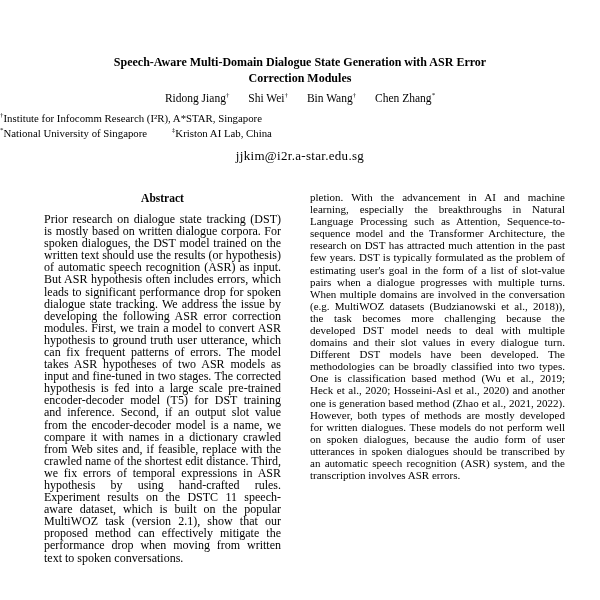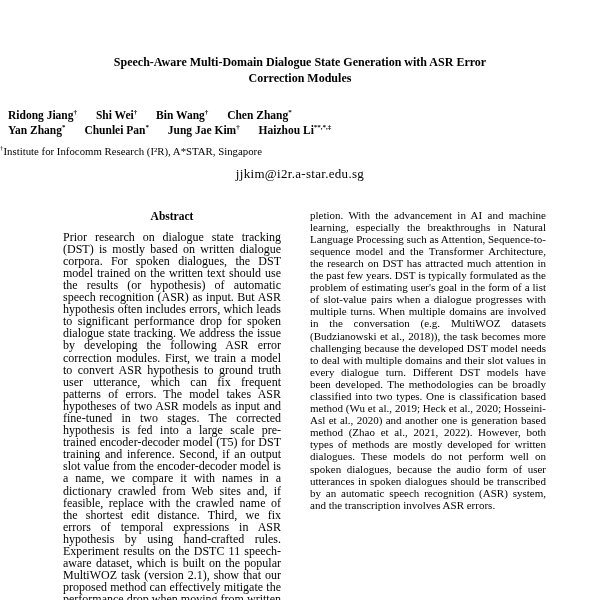--- a/index.html
+++ b/index.html
@@ -18,23 +18,24 @@
     margin: 0 auto;
   }
   .title {
     margin: 55px 88px 0 88px;
     text-align: center;
     font-size: 12px;
     font-weight: bold;
     line-height: 1.32;
   }
   .authors {
-    margin-top: 21px;
+    margin-top: 4px;
+    text-align: center;
     font-size: 11.5px;
-    font-weight: bold;
+    font-weight: normal;
     line-height: 1.35;
   }
   .author {
     display: inline-block;
     margin: 0 8px;
     white-space: nowrap;
   }
   sup {
     font-size: 7px;
     line-height: 0;
@@ -54,21 +55,21 @@
   .email {
     margin-top: 7px;
     text-align: center;
     font-family: Liberation Serif, serif;
     font-size: 13px;
     letter-spacing: 0.3px;
   }
   .columns {
     display: flex;
     gap: 20px;
-    padding: 0 54px;
+    padding: 0 35px;
     margin-top: 27px;
   }
   .col {
     flex: 1 1 0;
     min-width: 0;
   }
   .abstract-heading {
     text-align: center;
     font-weight: bold;
     font-size: 11.5px;
@@ -98,31 +99,29 @@
 
   <h1 class="title">Speech-Aware Multi-Domain Dialogue State Generation with ASR Error Correction Modules</h1>
 
   <div class="authors">
     <div>
       <span class="author"><span>Ridong Jiang</span><sup>†</sup></span>
       <span class="author"><span>Shi Wei</span><sup>†</sup></span>
       <span class="author"><span>Bin Wang</span><sup>†</sup></span>
       <span class="author"><span>Chen Zhang</span><sup>*</sup></span>
     </div>
-    <div>
-      <span class="author"><span>Yan Zhang</span><sup>*</sup></span>
-      <span class="author"><span>Chunlei Pan</span><sup>*</sup></span>
-      <span class="author"><span>Jung Jae Kim</span><sup>†</sup></span>
-      <span class="author"><span>Haizhou Li</span><sup>**,*,‡</sup></span>
-    </div>
   </div>
 
   <div class="affiliations">
     <div>
       <span class="affil-item"><sup>†</sup><span>Institute for Infocomm Research (I²R), A*STAR, Singapore</span></span>
+    </div>
+    <div>
+      <span class="affil-item"><sup>*</sup><span>National University of Singapore</span></span>
+      <span class="affil-item"><sup>‡</sup><span>Kriston AI Lab, China</span></span>
     </div>
   </div>
 
   <div class="email">jjkim@i2r.a-star.edu.sg</div>
 
   <div class="columns">
     <div class="col">
       <div class="abstract-heading">Abstract</div>
       <p class="abstract-body">Prior research on dialogue state tracking (DST) is mostly based on written dialogue corpora. For spoken dialogues, the DST model trained on the written text should use the results (or hypothesis) of automatic speech recognition (ASR) as input. But ASR hypothesis often includes errors, which leads to significant performance drop for spoken dialogue state tracking. We address the issue by developing the following ASR error correction modules. First, we train a model to convert ASR hypothesis to ground truth user utterance, which can fix frequent patterns of errors. The model takes ASR hypotheses of two ASR models as input and fine-tuned in two stages. The corrected hypothesis is fed into a large scale pre-trained encoder-decoder model (T5) for DST training and inference. Second, if an output slot value from the encoder-decoder model is a name, we compare it with names in a dictionary crawled from Web sites and, if feasible, replace with the crawled name of the shortest edit distance. Third, we fix errors of temporal expressions in ASR hypothesis by using hand-crafted rules. Experiment results on the DSTC 11 speech-aware dataset, which is built on the popular MultiWOZ task (version 2.1), show that our proposed method can effectively mitigate the performance drop when moving from written text to spoken conversations.</p>
     </div>

